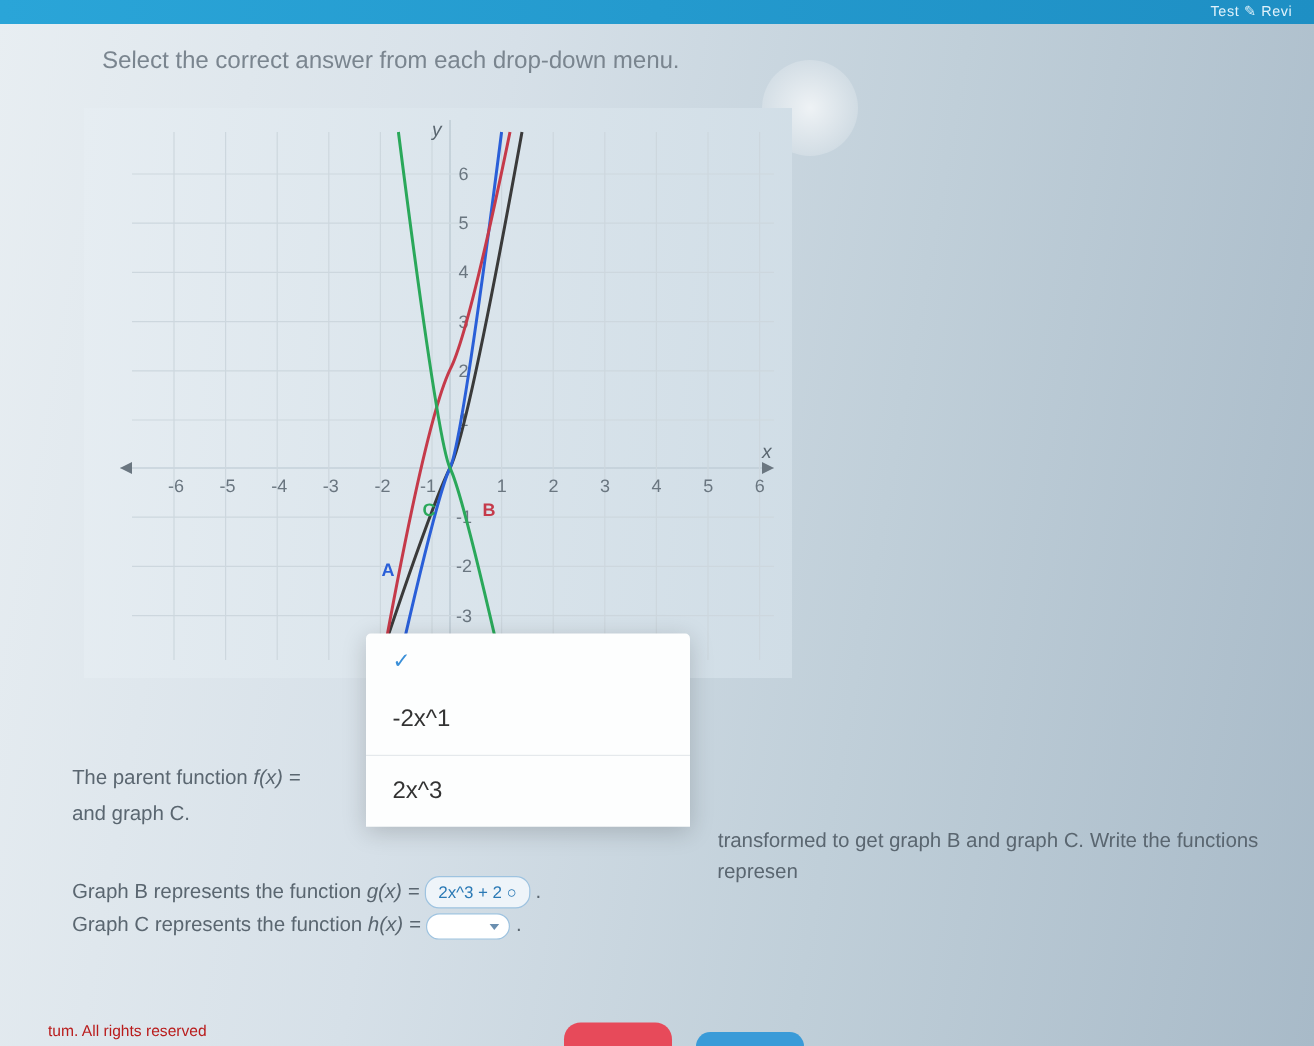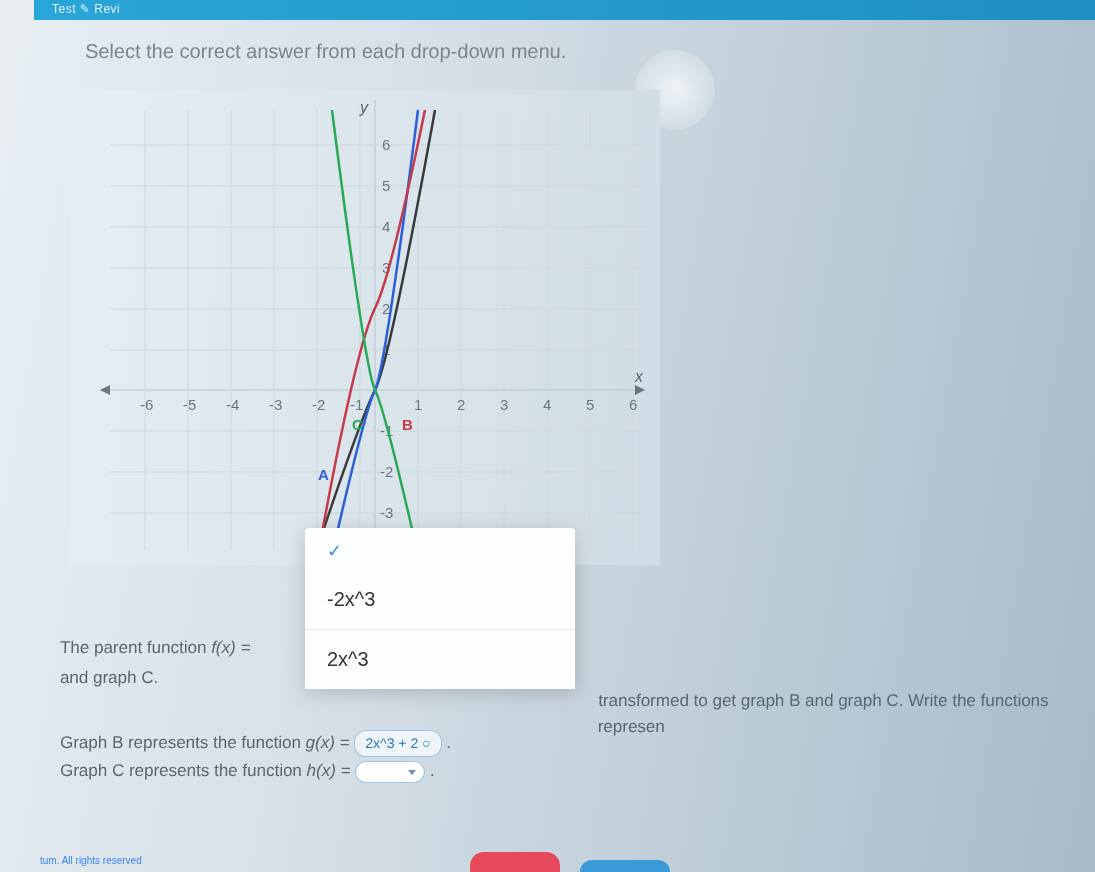--- a/index.html
+++ b/index.html
@@ -8,23 +8,22 @@
     width: 1095px; height: 872px;
     font-family: Arial, Helvetica, sans-serif;
     background: linear-gradient(100deg, #e8eef2 0%, #d6e0e8 35%, #c0cfd9 65%, #a8bac8 100%);
     color: #4a5560;
     overflow: hidden;
     position: relative;
   }
   .topbar {
     position: absolute; top: 0; right: 0; left: 0; height: 20px;
     background: linear-gradient(90deg, #2aa5d8, #1e8fc4);
-    color: #e0f2fb; font-size: 12px; padding: 2px 18px;
+    color: #e0f2fb; font-size: 12px; text-align: right; padding: 2px 18px;
     letter-spacing: 0.5px;
-    margin-left: 34px;
   }
   .prompt {
     position: absolute; top: 40px; left: 85px;
     font-size: 20px; color: #7a858f; font-weight: 500;
     transform: skewX(-1deg);
   }
   .graph-wrap {
     position: absolute; top: 90px; left: 70px; width: 590px; height: 475px;
     background: linear-gradient(95deg, #e6edf2, #d0dde6);
   }
@@ -58,21 +57,21 @@
     display: inline-block; background: #fff; border: 1px solid #9ec3e0;
     border-radius: 12px; width: 70px; height: 22px; vertical-align: middle;
     position: relative;
   }
   .select-empty::after {
     content: ""; position: absolute; right: 8px; top: 8px;
     border-left: 4px solid transparent; border-right: 4px solid transparent;
     border-top: 5px solid #6a8fb0;
   }
   .footer {
-    position: absolute; bottom: 6px; left: 40px; font-size: 10px; color: #3b82f6;
+    position: absolute; bottom: 6px; left: 40px; font-size: 13px; color: #b91c1c;
   }
   .redbtn {
     position: absolute; bottom: 0; left: 470px; width: 90px; height: 20px;
     background: #e74a5a; border-radius: 14px 14px 0 0;
   }
   .bluebtn {
     position: absolute; bottom: 0; left: 580px; width: 90px; height: 12px;
     background: #3a9bd8; border-radius: 14px 14px 0 0;
   }
   .camshadow {
@@ -161,21 +160,21 @@
   <text class="curve-lbl" x="248" y="390" fill="#2a5fd8">A</text>
   <text class="curve-lbl" x="332" y="340" fill="#c53a4a">B</text>
   <text class="curve-lbl" x="282" y="340" fill="#2aa85a">C</text>
 </svg>
 </div>
 
 <div class="dropdown">
   <div class="dd-check">
     <span>✓</span>
   </div>
-  <div class="dd-item"><span>-2x^3</span></div>
+  <div class="dd-item"><span>-2x^1</span></div>
   <div class="dd-item"><span>2x^3</span></div>
 </div>
 
 <div class="qtext" style="top:635px; left:60px;">
   <span>The parent function </span>
   <span class="fn">f(x) =</span>
 </div>
 <div class="qtext" style="top:665px; left:60px;">
   <span>and graph C.</span>
 </div>

